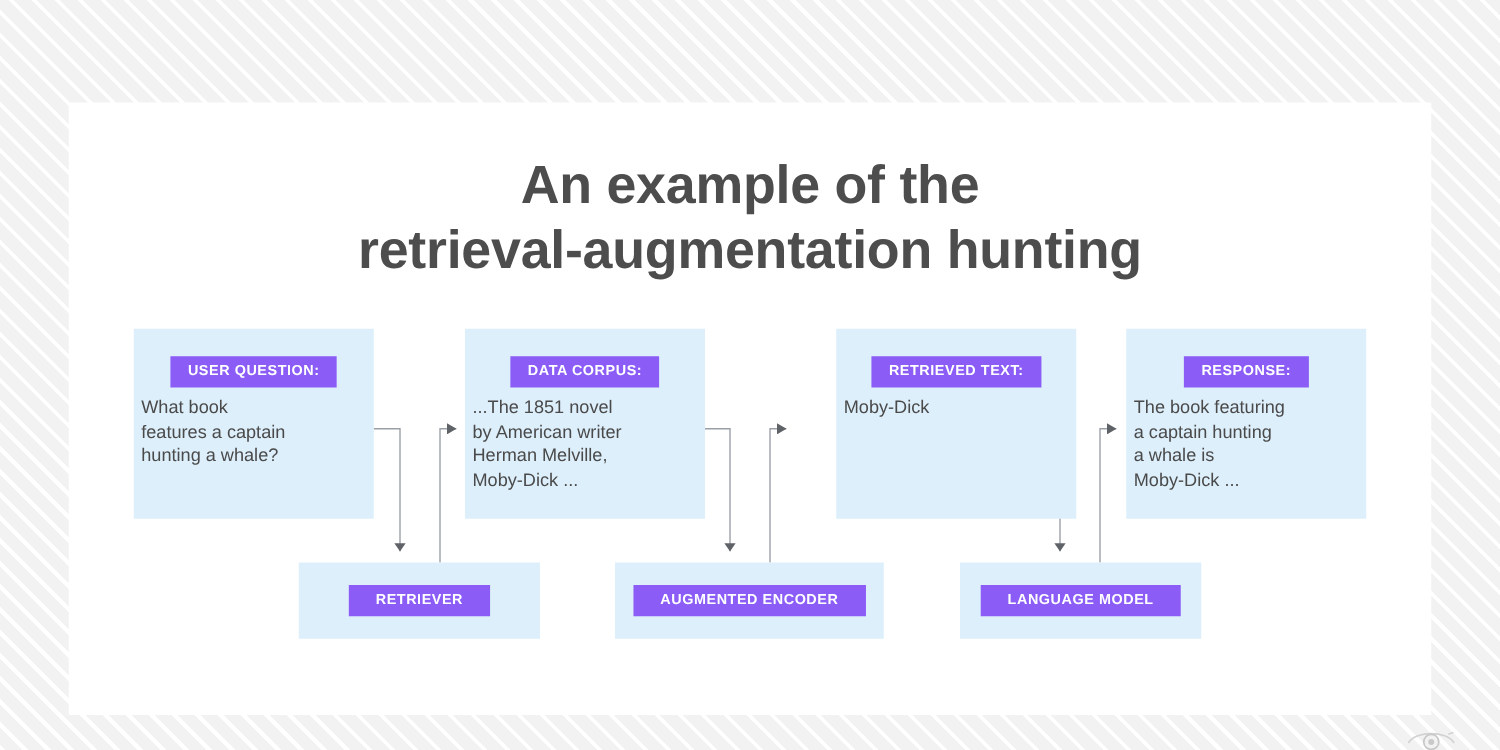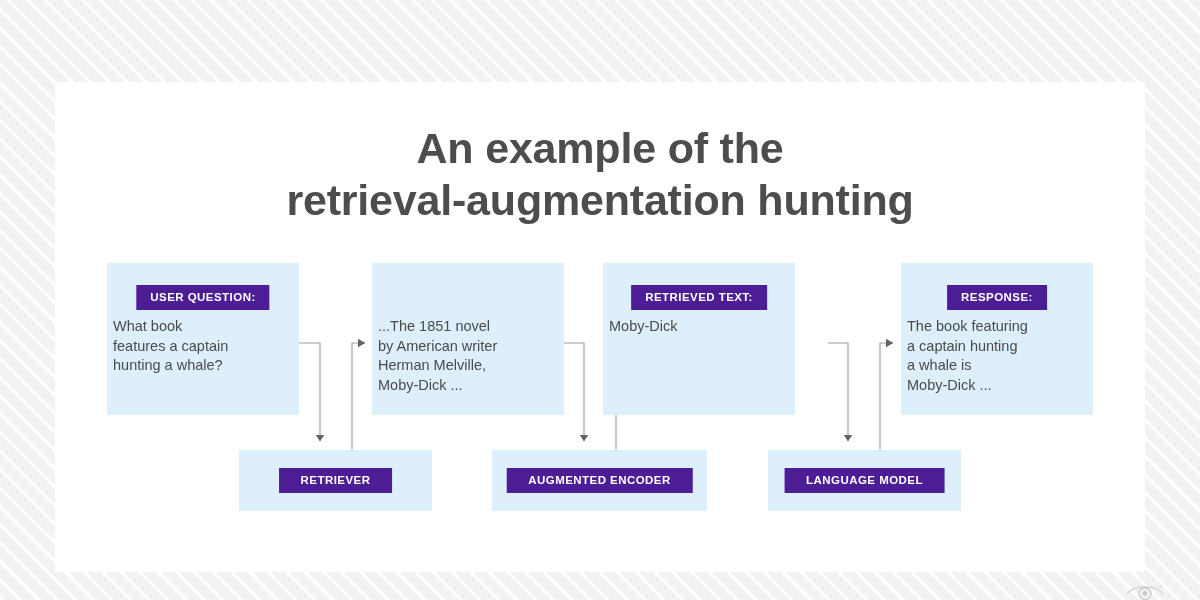--- a/index.html
+++ b/index.html
@@ -66,21 +66,21 @@
   }
   .node.bottom {
     top: 423px;
     height: 61px;
   }
 
   .chip {
     position: absolute;
     left: 50%;
     transform: translateX(-50%);
-    background: #4c1d95;
+    background: #8b5cf6;
     color: #ffffff;
     font-size: 11.5px;
     font-weight: bold;
     letter-spacing: 0.45px;
     text-align: right;
     white-space: nowrap;
     box-sizing: border-box;
   }
   .node.top .chip {
     top: 22px;
@@ -192,27 +192,28 @@
   </svg>
 
   <div class="node top" style="left:107px; width:192px;">
     <div class="chip">USER QUESTION:</div>
     <div class="body-text">What book
 features a captain
 hunting a whale?</div>
   </div>
 
   <div class="node top" style="left:372px; width:192px;">
+    <div class="chip">DATA CORPUS:</div>
     <div class="body-text">...The 1851 novel
 by American writer
 Herman Melville,
 Moby-Dick ...</div>
   </div>
 
-  <div class="node top" style="left:603px; width:192px;padding-left:41px;">
+  <div class="node top" style="left:669px; width:192px;padding-left:41px;">
     <div class="chip">RETRIEVED TEXT:</div>
     <div class="body-text">Moby-Dick</div>
   </div>
 
   <div class="node top" style="left:901px; width:192px;">
     <div class="chip">RESPONSE:</div>
     <div class="body-text">The book featuring
 a captain hunting
 a whale is
 Moby-Dick ...</div>

